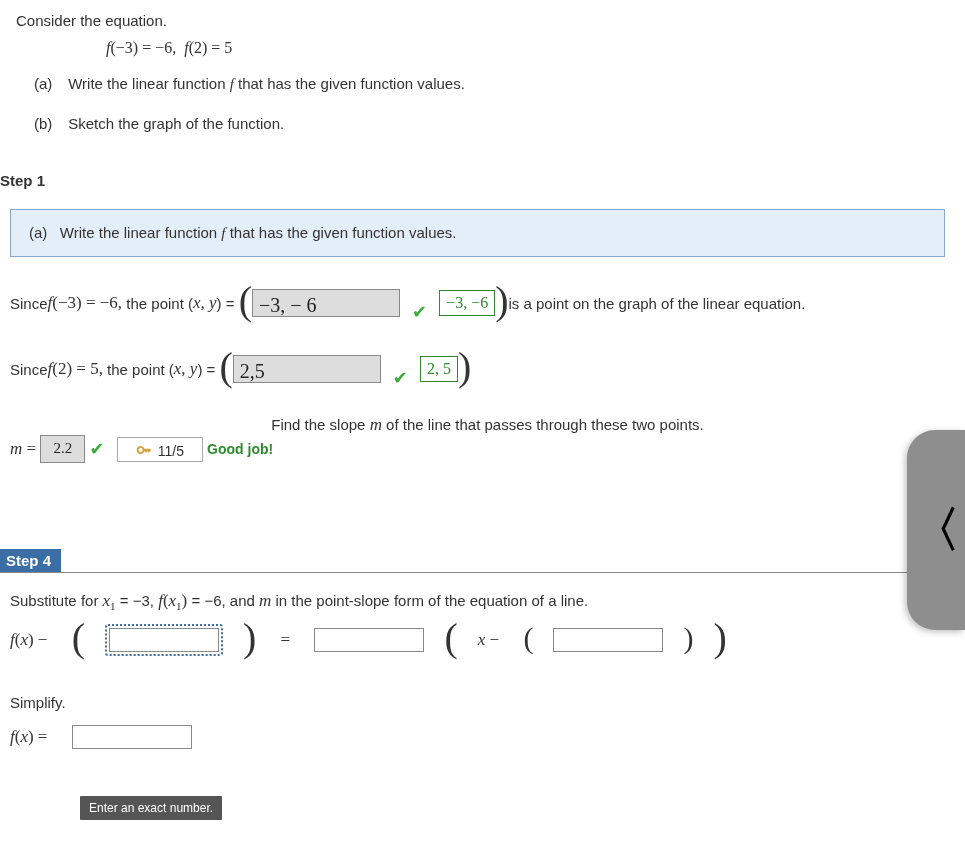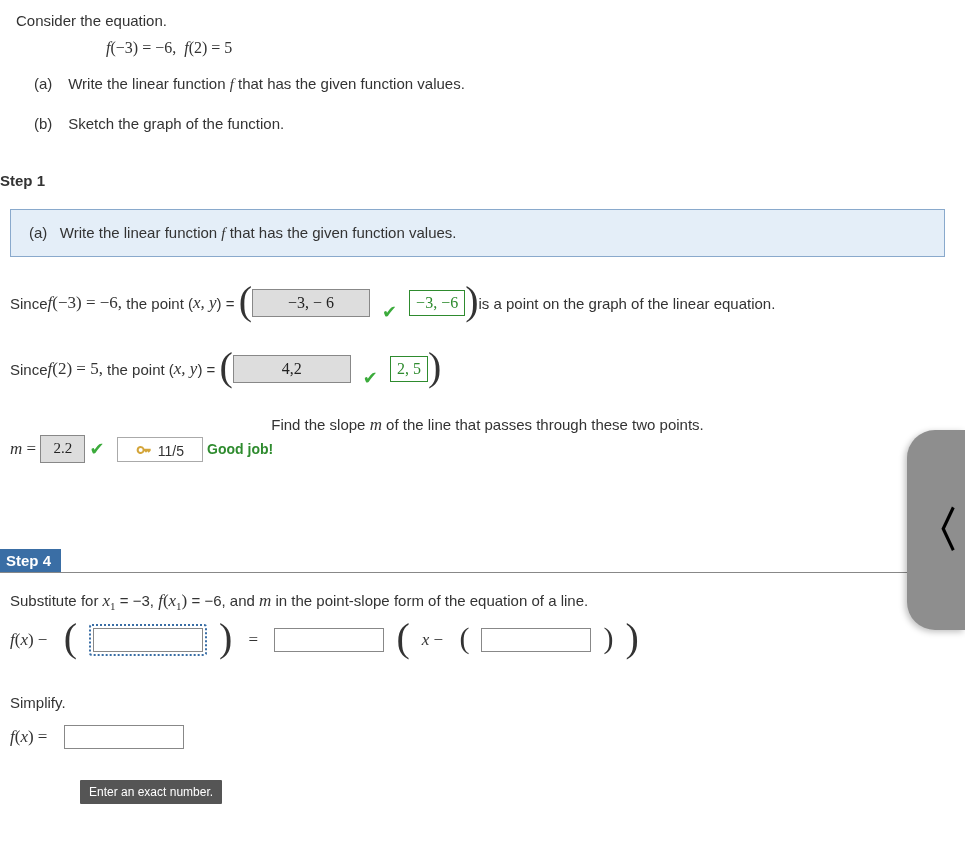--- a/index.html
+++ b/index.html
@@ -57,26 +57,25 @@
     font-size: 40px;
     line-height: 30px;
     position: relative;
     top: -2px;
   }
   .ans-input {
     background: #ddd;
     border: 1px solid #888;
     color: #222;
     font-family: 'Times New Roman', serif;
-    font-size: 16px;
+    font-size: 20px;
     padding: 4px 6px;
-    width: 118px;
+    width: 148px;
     height: 28px;
     display: inline-block;
-    text-align: center;
   }
   .ans-input.small { width: 45px; font-size:15px; text-align:center;}
   .ans-correct {
     border: 1px solid #2e8b2e;
     color: #2e8b2e;
     font-family: 'Times New Roman', serif;
     font-size: 16px;
     padding: 3px 6px;
     display: inline-block;
     background:#fff;
@@ -131,21 +130,21 @@
     align-items:center;
     justify-content:center;
     box-shadow:-2px 2px 6px rgba(0,0,0,.25);
   }
   .chev {
     font-size:48px;
     color:#000;
     font-weight:bold;
     font-family:'Times New Roman', serif;
   }
-  .eq-row { display:flex; align-items:center; gap:12px; margin:10px 0 0 0; position:relative;}
+  .eq-row { display:flex; align-items:center; gap:20px; margin:10px 0 0 0; position:relative;}
   .serif { font-family:'Times New Roman', serif; font-size:17px; }
   .sub { font-size:11px; vertical-align:sub; }
 </style>
 </head>
 <body>
 
 <div class="content">
   <div class="prompt">Consider the equation.</div>
   <div class="given">
     <span class="italic">f</span><span class="normal">(−3) = −6,&nbsp;&nbsp;</span><span class="italic">f</span><span class="normal">(2) = 5</span>
@@ -190,21 +189,21 @@
     <span> is a point on the graph of the linear equation.</span>
   </div>
 
   <div class="line">
     <span>Since </span>
     <span class="serif"><span class="italic">f</span>(2) = 5,</span>
     <span>&nbsp;the point (</span>
       <span class="italic serif">x, y</span>
       <span>) =&nbsp;</span>
     <span class="paren">(</span>
-    <span class="ans-input">4,2</span>
+    <span class="ans-input">2,5</span>
     <span style="display:inline-flex;flex-direction:column;align-items:center;margin:0 8px;">
       <span style="height:18px;"></span>
       <span class="check">✔</span>
     </span>
     <span class="ans-correct">2, 5</span>
     <span class="paren">)</span>
   </div>
 
   <div style="margin-bottom:0;text-align:center;">
     <span>Find the slope </span><span class="italic serif">m</span><span> of the line that passes through these two points.</span>
@@ -248,21 +247,21 @@
     <span class="paren">)</span>
     <span class="serif">&nbsp;=&nbsp;</span>
     <span class="blank-input" style="width:110px;"></span>
     <span class="paren">(</span>
     <span class="serif"><span class="italic">x</span> −&nbsp;</span>
     <span class="paren" style="font-size:30px;">(</span>
     <span class="blank-input" style="width:110px;"></span>
     <span class="paren" style="font-size:30px;">)</span>
     <span class="paren">)</span>
   </div>
-  <div class="tooltip" style="left:80px; top:780px;">Enter an exact number.</div>
+  <div class="tooltip" style="left:80px; top:796px;">Enter an exact number.</div>
 
   <div style="margin-top:38px;">Simplify.</div>
 
   <div class="eq-row" style="margin-top:14px;">
     <span class="serif"><span class="italic">f</span>(<span class="italic">x</span>) =&nbsp;</span>
     <span class="blank-input" style="width:120px;"></span>
   </div>
 </div>
 
 <div class="side-tab">

